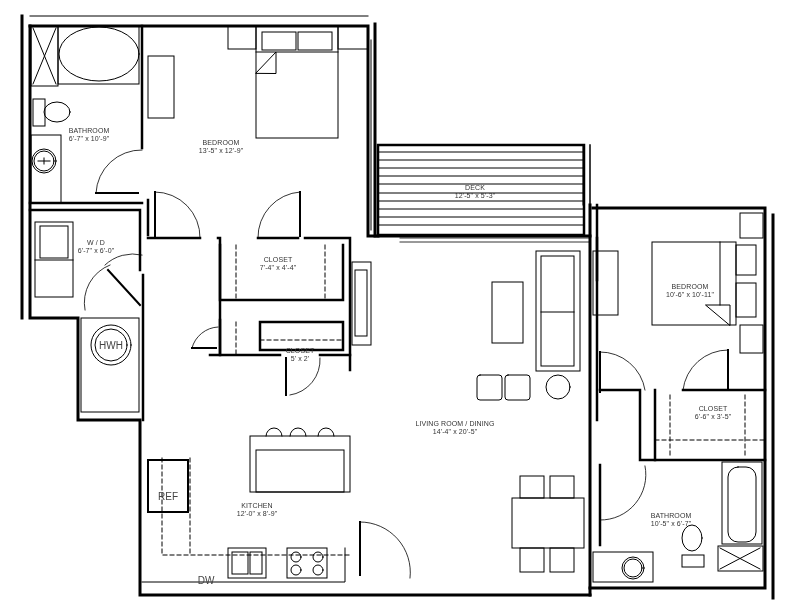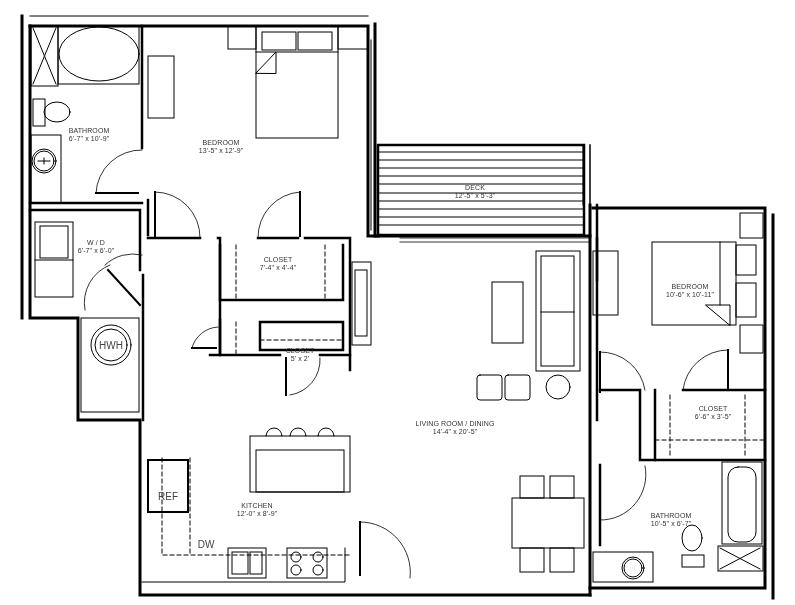--- a/index.html
+++ b/index.html
@@ -232,14 +232,14 @@
   <span class="n">KITCHEN</span>
       <span class="d">12'-0" x 8'-9"</span>
     </div>
 <div class="lbl" style="left:671px;top:512px;">
   <span class="n">BATHROOM</span>
       <span class="d">10'-5" x 6'-7"</span>
     </div>
 
 <div class="tag" style="left:111px;top:345px;">HWH</div>
 <div class="tag" style="left:168px;top:496px;">REF</div>
-<div class="tag" style="left:206px;top:544px;">DW</div>
+<div class="tag" style="left:206px;top:580px;">DW</div>
 </div>
 
 </body></html>

